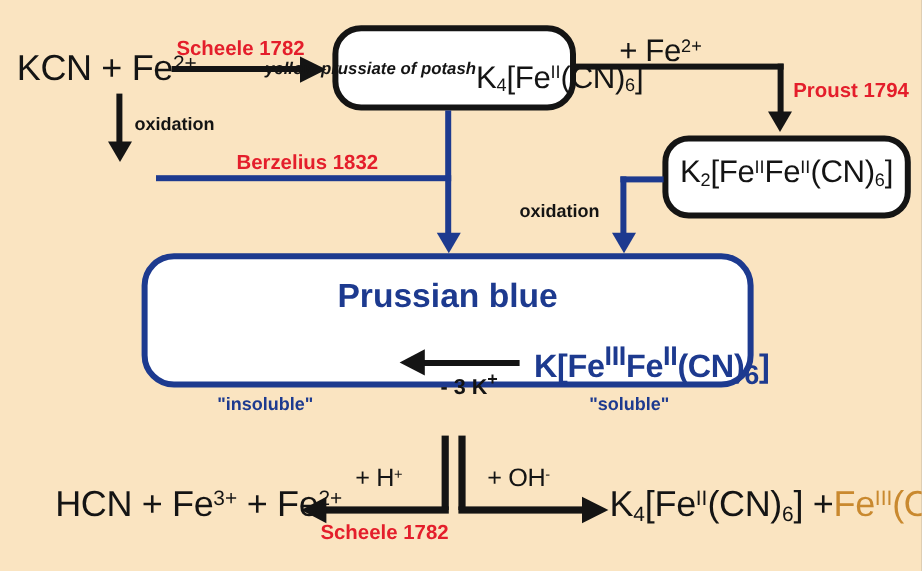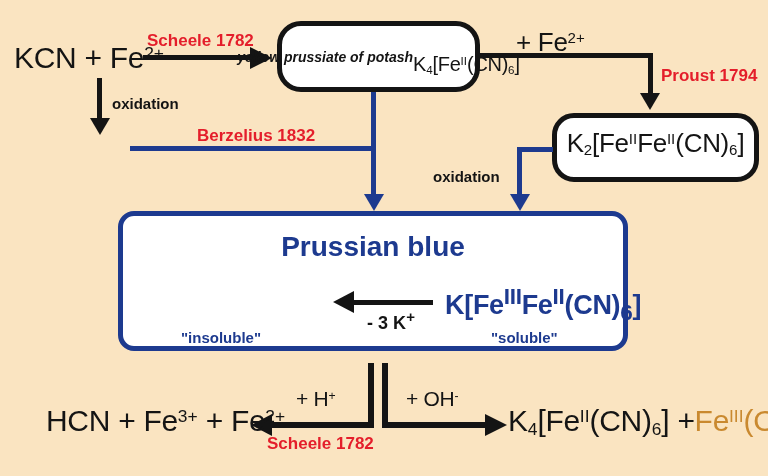--- a/index.html
+++ b/index.html
@@ -38,26 +38,26 @@
   .tri.down  { border-left: 10px solid transparent; border-right: 10px solid transparent; border-top: 17px solid var(--black); }
   .tri.down.blue { border-top-color: var(--navy); }
   .node-box {
     position: absolute;
     background: var(--white);
     border: 5px solid var(--black);
     display: flex; flex-direction: row; align-items: center; justify-content: center;
   }
   .potash-box { left: 277px; top: 21px; width: 203px; height: 71px; border-radius: 24px; }
   .potash-caption { font-style: italic; font-weight: bold; font-size: 14px; margin-top: 1px; white-space: nowrap; }
-  .potash-formula { font-size: 20px; margin-top: 16px; }
+  .potash-formula { font-size: 26px; margin-top: 16px; }
   .k2-box { left: 552px; top: 113px; width: 207px; height: 69px; border-radius: 22px; padding-bottom: 8px; }
   .k2-formula { font-size: 26px; }
   .prussian-box {
-    position: absolute; left: 118px; top: 211px; width: 510px; height: 140px;
-    background: var(--white); border: 5px solid var(--navy); border-radius: 16px;
+    position: absolute; left: 118px; top: 211px; width: 510px; height: 112px;
+    background: var(--white); border: 5px solid var(--navy); border-radius: 27px;
   }
   .pb-title { position: absolute; left: 0; right: 0; top: 15px; text-align: center; font-size: 28px; }
   .pb-formula { position: absolute; font-size: 27px; white-space: nowrap; letter-spacing: -0.3px; }
   .pb-sub-label { position: absolute; font-size: 15px; }
   .mid-arrow-label { position: absolute; left: 222px; width: 92px; text-align: center; font-size: 18px; font-weight: 600; white-space: nowrap; }
   .small-label { white-space: nowrap; }
 </style>
 </head>
 <body>
 

